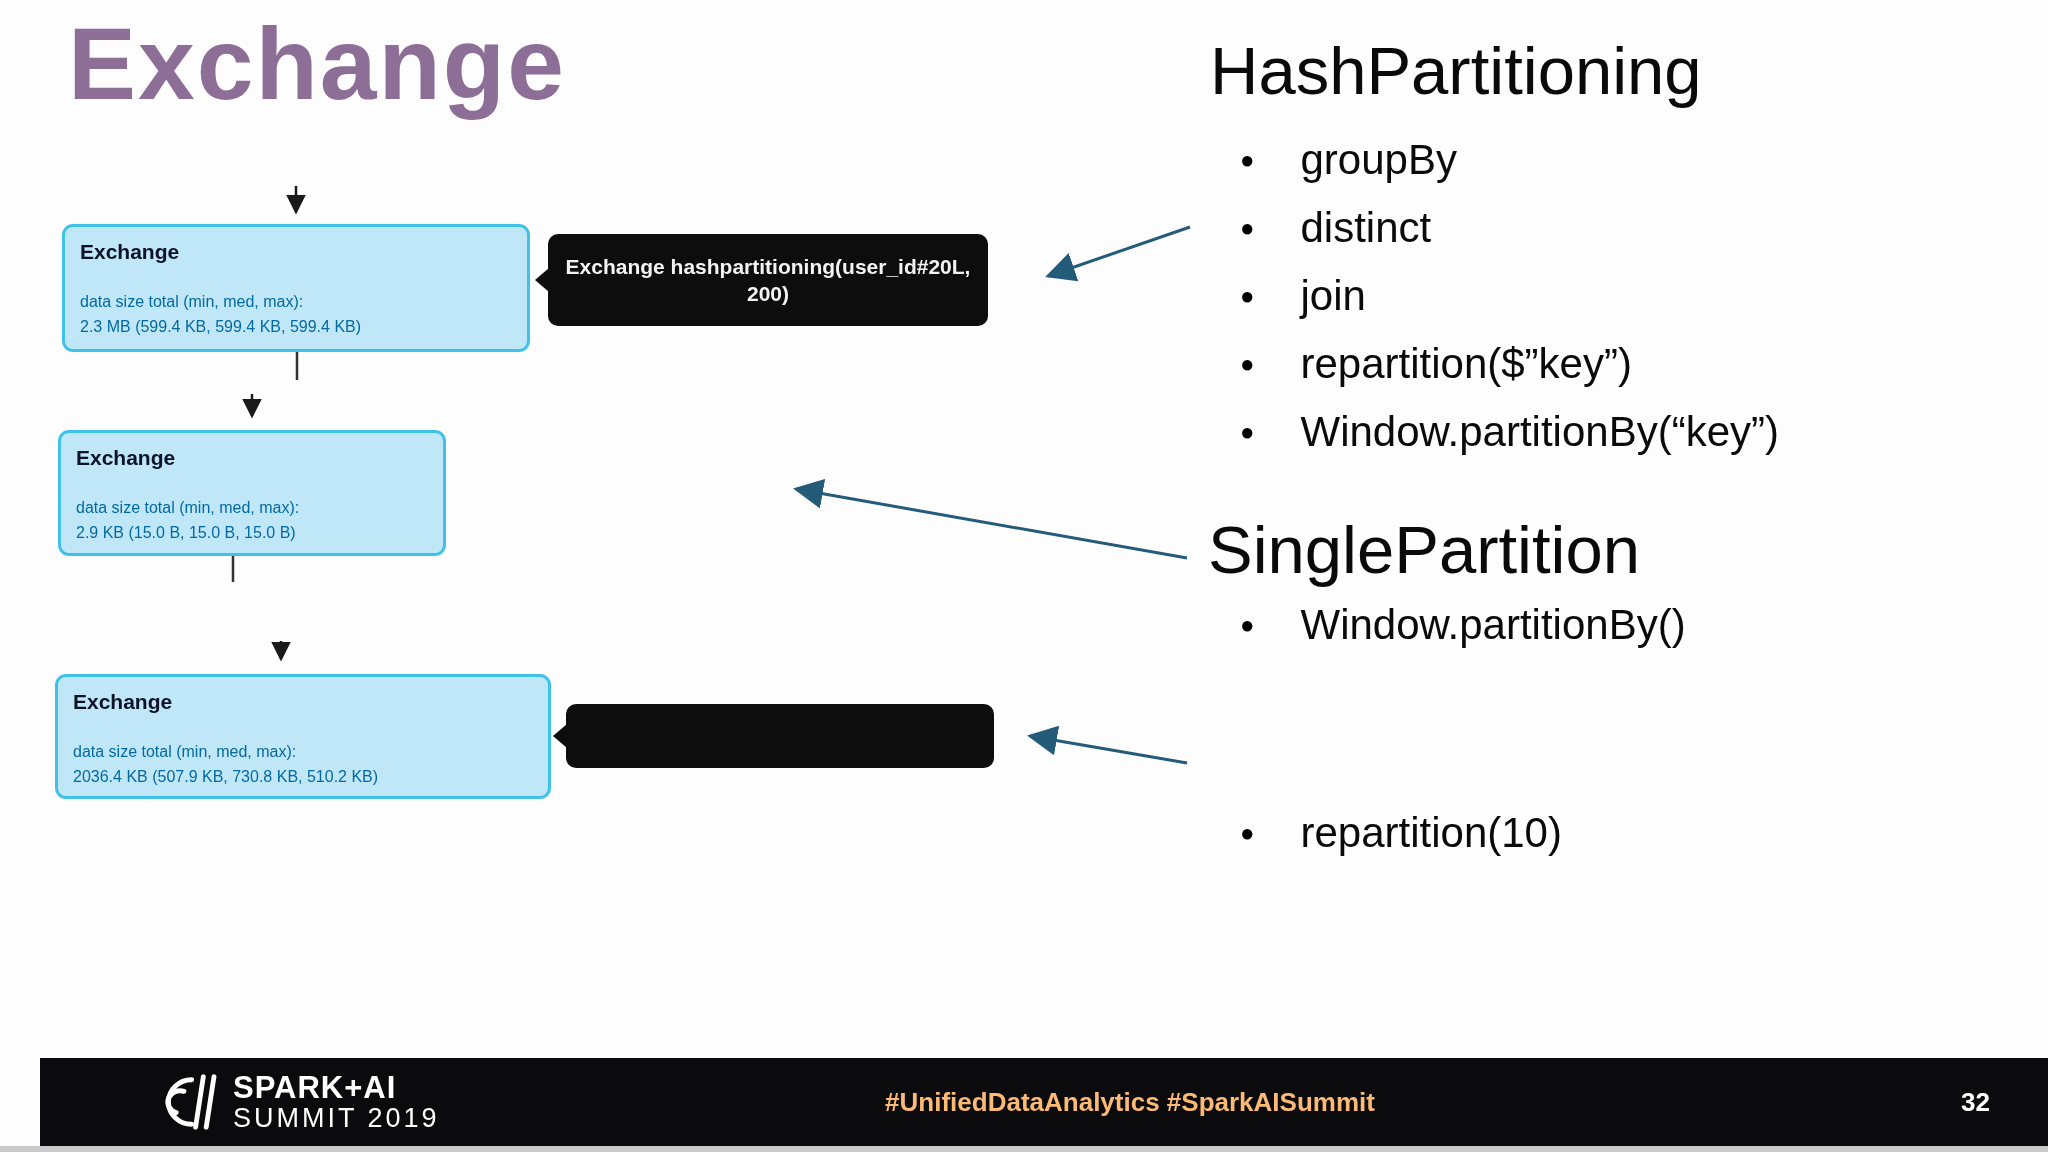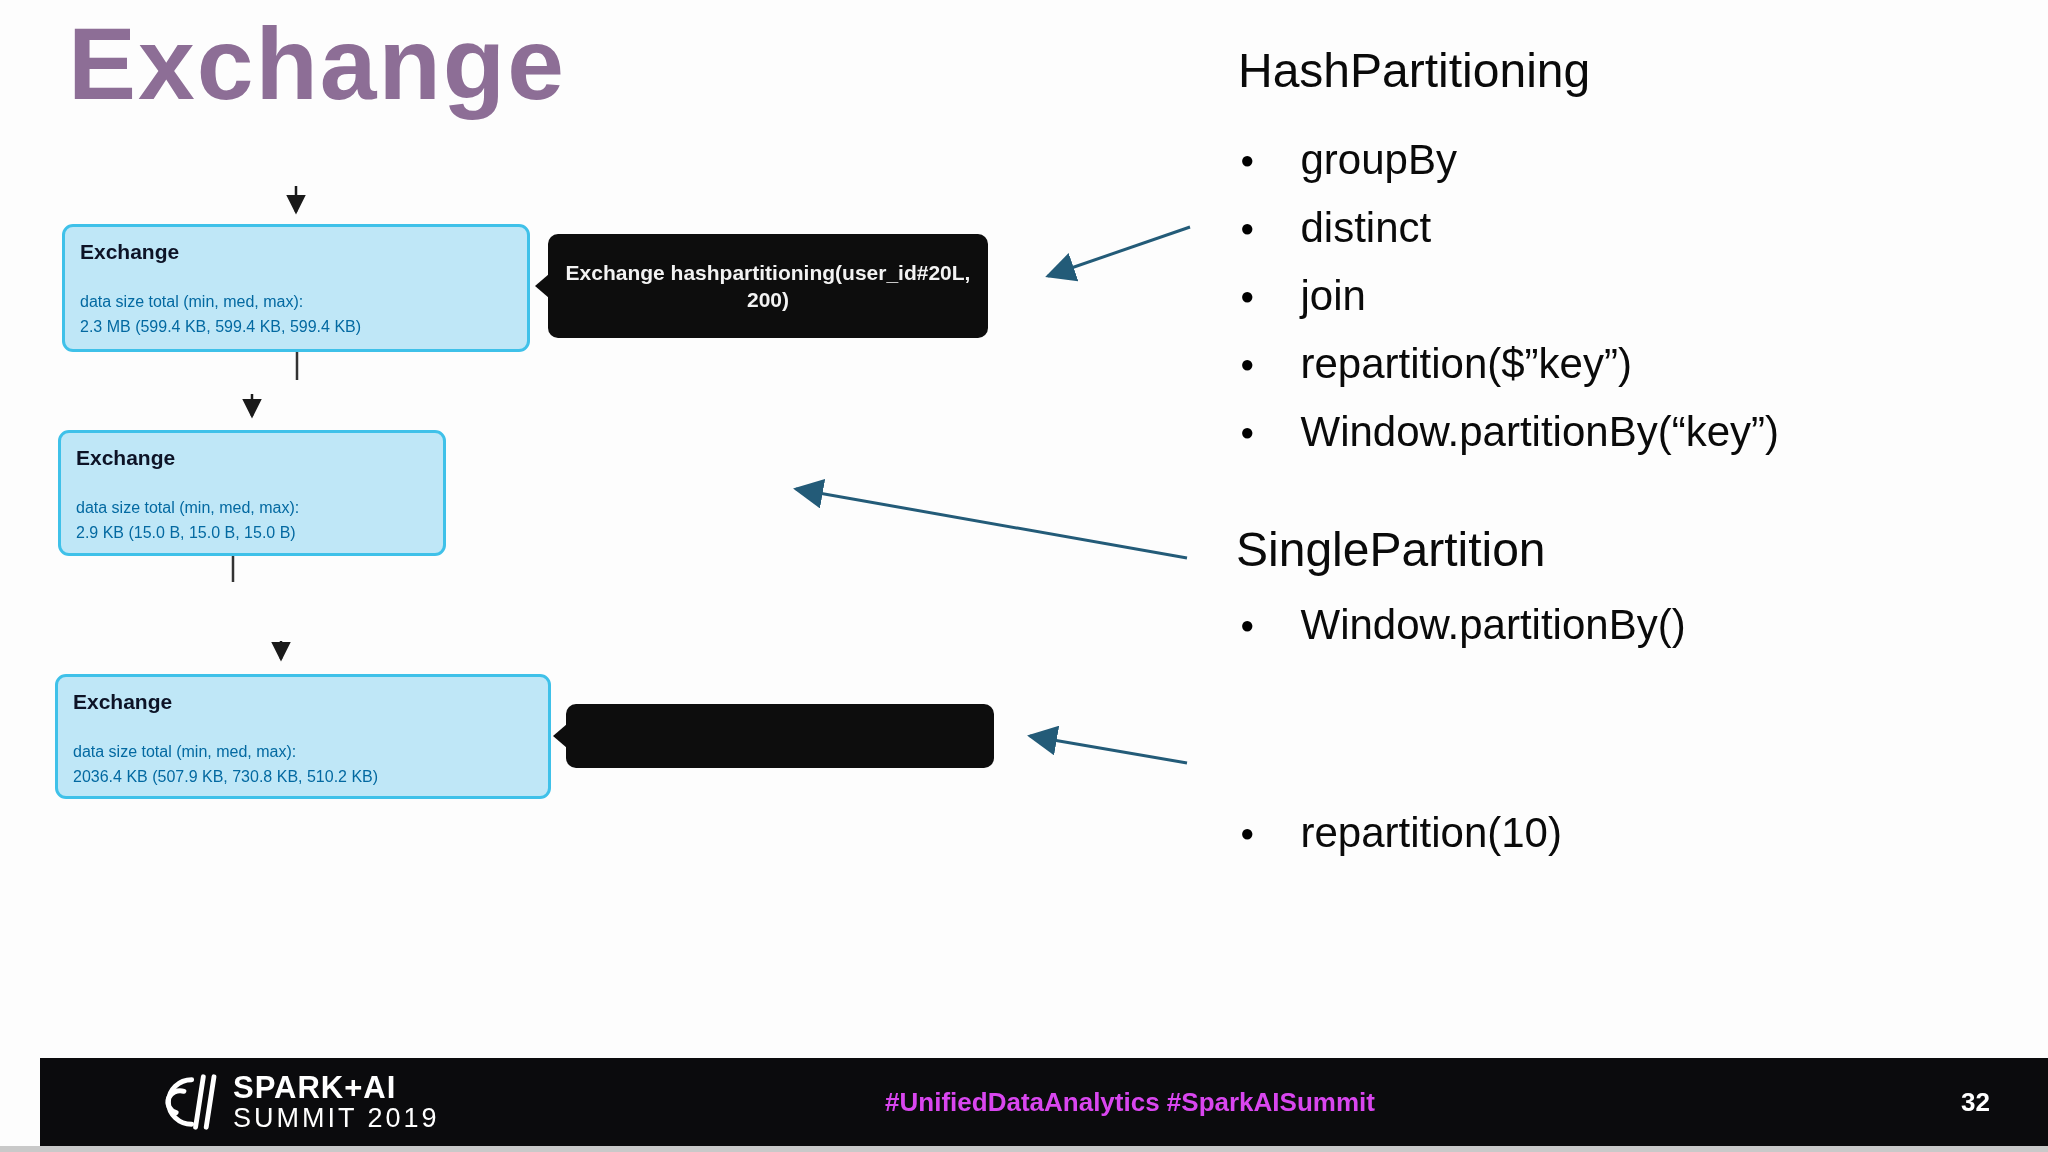--- a/index.html
+++ b/index.html
@@ -18,44 +18,44 @@
   #node-0{left:62px;top:224px;width:468px;height:128px;}
   #node-1{left:58px;top:430px;width:388px;height:126px;}
   #node-2{left:55px;top:674px;width:496px;height:125px;}
   
   .tooltip{position:absolute;box-sizing:border-box;background:#0d0d0d;color:#f3f3f3;
            border-radius:10px;display:flex;flex-direction:column;justify-content:center;
            align-items:center;text-align:center;font-size:21px;font-weight:600;line-height:27px;}
   .tip-tail{position:absolute;left:-13px;top:50%;margin-top:-12px;width:0;height:0;
             border-top:12px solid transparent;border-bottom:12px solid transparent;
             border-right:14px solid #0d0d0d;}
-  #tip-0{left:548px;top:234px;width:440px;height:104px;}
+  #tip-0{left:548px;top:234px;width:440px;height:92px;}
   #tip-1{left:458px;top:459px;width:296px;height:60px;}
   #tip-2{left:566px;top:704px;width:428px;height:64px;}
   
-  .section-heading{position:absolute;font-size:48px;font-weight:400;color:#0a0a0a;line-height:62px;margin-left:28px;}
+  .section-heading{position:absolute;font-size:67px;font-weight:400;color:#0a0a0a;line-height:62px;}
   #heading-0{left:1210px;top:40px;}
   #heading-1{left:1208px;top:519px;}
   #heading-2{left:1208px;top:727px;}
   .bullet-list{position:absolute;left:1240px;margin:0;padding:0;list-style:none;}
   #list-0{top:134px;}
   #list-1{top:599px;}
   #list-2{top:807px;}
   .bullet-item{display:flex;align-items:center;gap:46px;height:52px;margin-bottom:16px;
                font-size:42px;color:#0a0a0a;}
   .bullet-dot{font-size:24px;line-height:52px;color:#000;}
   
   .footer{position:absolute;left:0;top:1058px;width:2048px;height:88px;background:#0b0b0d;margin-left:40px;}
   .logo{position:absolute;left:105px;top:50%;transform:translateY(-50%);
         display:flex;align-items:center;gap:14px;color:#fff;}
   .logo-text{display:flex;flex-direction:column;line-height:1.05;}
   .logo-line1{font-size:31px;font-weight:700;letter-spacing:1px;}
   .logo-line2{font-size:27px;font-weight:500;letter-spacing:3px;}
   .hashtags{position:absolute;left:50%;top:50%;transform:translate(calc(-50% + 66px),-50%);
-            color:#d946ef;font-size:26px;font-weight:700;white-space:nowrap;}
+            color:#fdba74;font-size:26px;font-weight:700;white-space:nowrap;}
   .page-number{position:absolute;right:98px;top:50%;transform:translateY(-50%);
                color:#fff;font-size:26px;font-weight:700;}
   .screen-bottom-edge{position:absolute;left:0;top:1146px;width:2048px;height:6px;background:#c9c9c9;}
 </style>
 </head>
 <body>
 
 <div class="slide">
 
   <div class="slide-title">Exchange</div>

